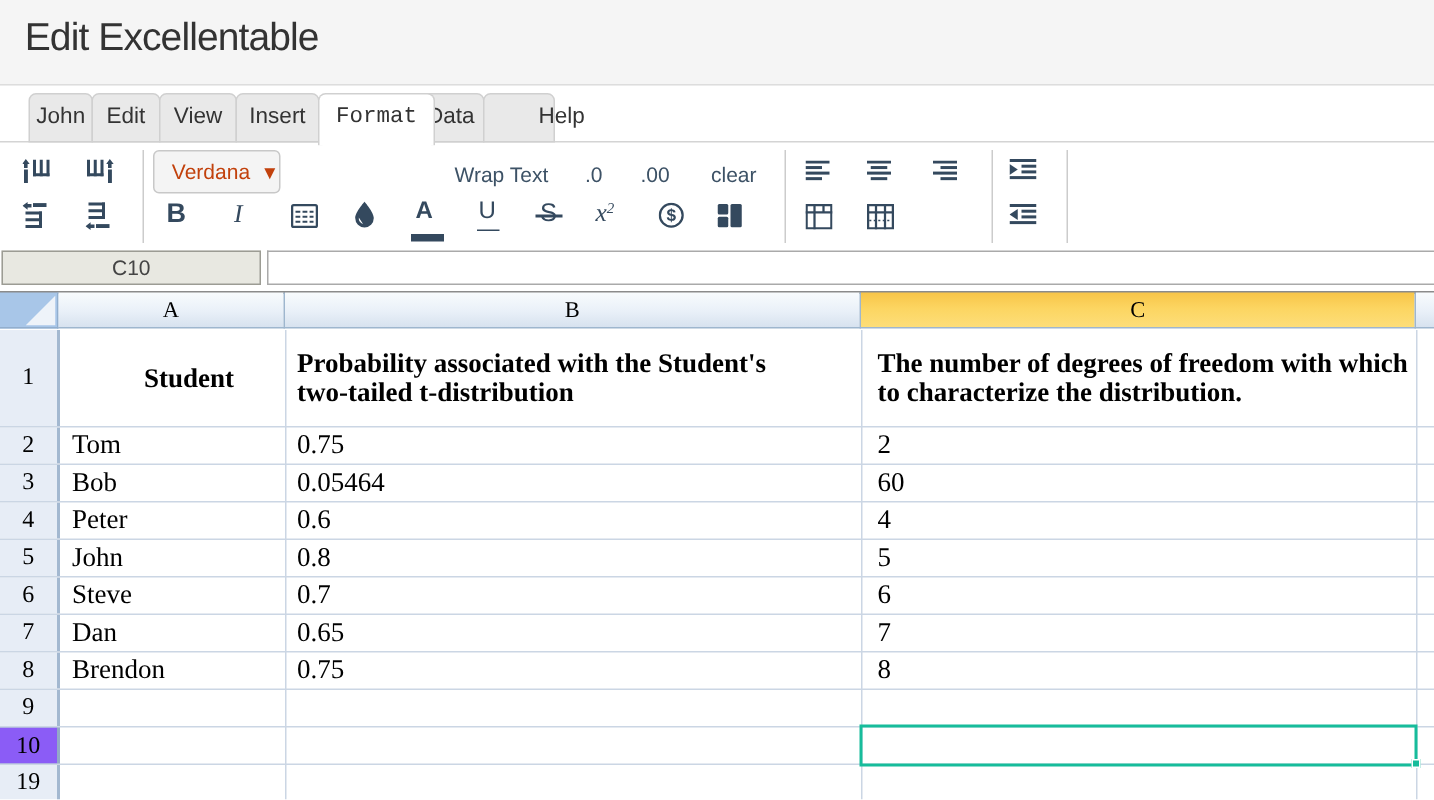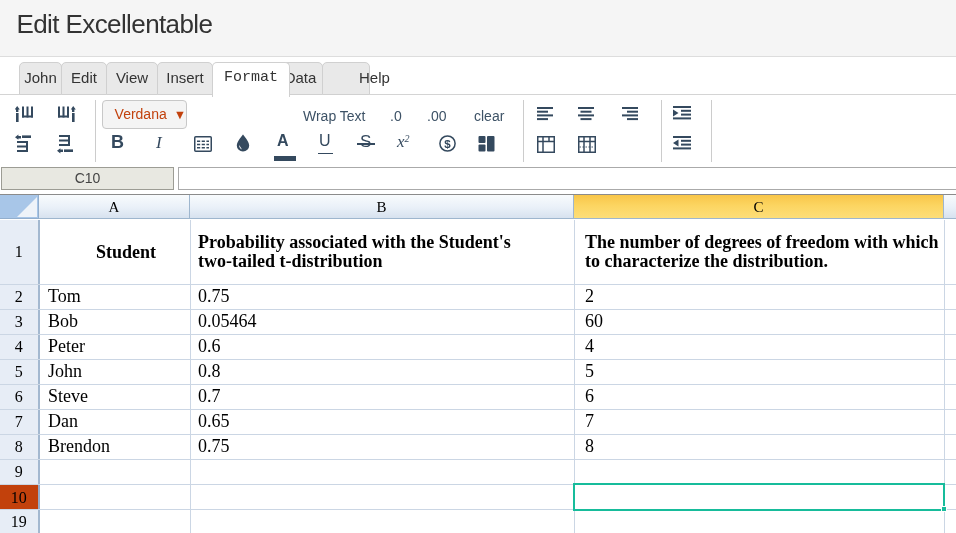--- a/index.html
+++ b/index.html
@@ -22,21 +22,21 @@
 
 #refbox { left:1px; top:167px; width:173px; height:23px; background:#e8e8e1; border:1px solid #9c9c94; color:#444; font-size:14px; text-align:center; line-height:21px; }
 #finput { left:178px; top:167px; width:778px; height:23px; background:#fff; border:1px solid #aaa; border-right:0; }
 
 #gridtop { left:0; top:194px; width:956px; height:1.5px; background:#8b8b8b; }
 .colhdr { top:195px; height:24px; background:linear-gradient(180deg,#f8fbfd 0%,#e9f0f8 55%,#d7e2ef 100%); border-right:1px solid #9eb6ce; border-bottom:1px solid #9eb6ce; font-family:"Liberation Serif",serif; font-size:15px; color:#000; text-align:center; line-height:24px; }
 #colC { background:linear-gradient(180deg,#f8c548 0%,#fcd561 45%,#fdde79 100%); }
 #corner { left:0; top:195px; width:39px; height:24px; background:#a8c6e8; border-right:1.5px solid #92aecd; border-bottom:1px solid #92aecd; }
 #corner svg { position:absolute; right:1px; bottom:1px; }
 .rowhdr { left:0; width:39.5px; background:#e7edf6; border-right:2px solid #a3b8d0; font-family:"Liberation Serif",serif; font-size:16px; color:#000; text-align:center; }
-.rowhdr.sel { background:#c2410c; border-right-color:#93a9c7; }
+.rowhdr.sel { background:#8b5cf6; border-right-color:#93a9c7; }
 .hline { left:0px; width:956px; height:1px; background:#cbd6e4; }
 .vline { top:219.5px; width:1px; height:313.5px; background:#cbd6e4; }
 .cell { font-family:"Liberation Serif",serif; font-size:18px; color:#000; line-height:19px; }
 .b { font-weight:bold; }
 #selC10 { left:573px; top:482.5px; width:372px; height:28px; border:2px solid #17bc9b; background:transparent; }
 #selhandle { left:941px; top:506px; width:6px; height:6px; background:#17bc9b; border:1px solid #fff; }
 </style>
 </head>
 <body>
 <div id="page">

